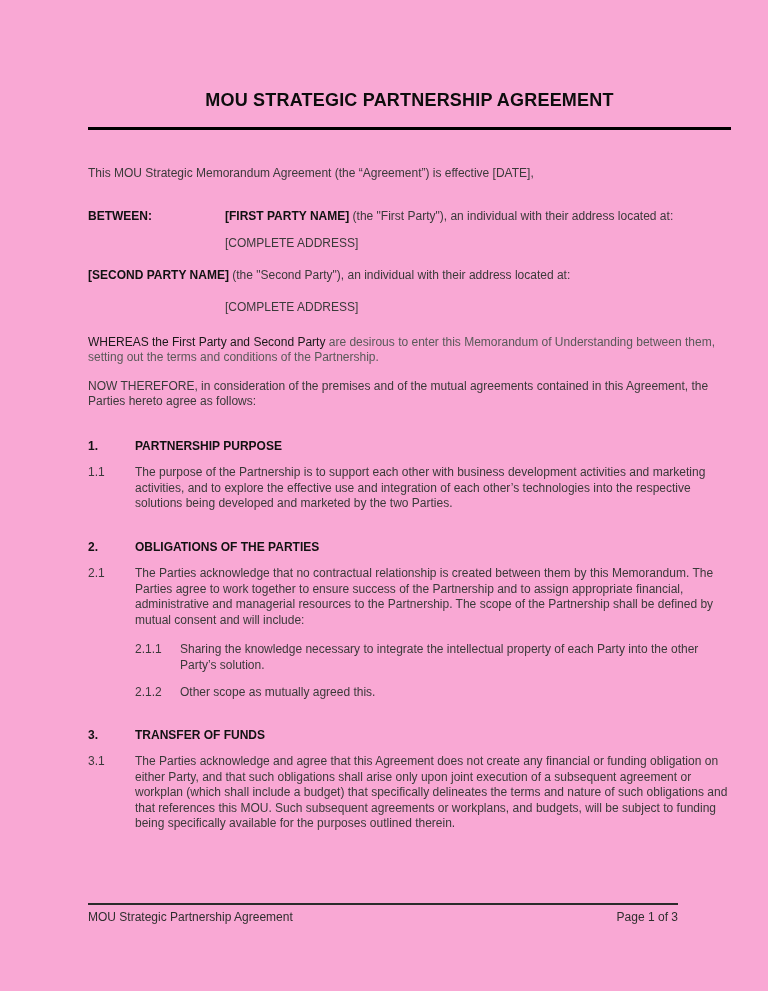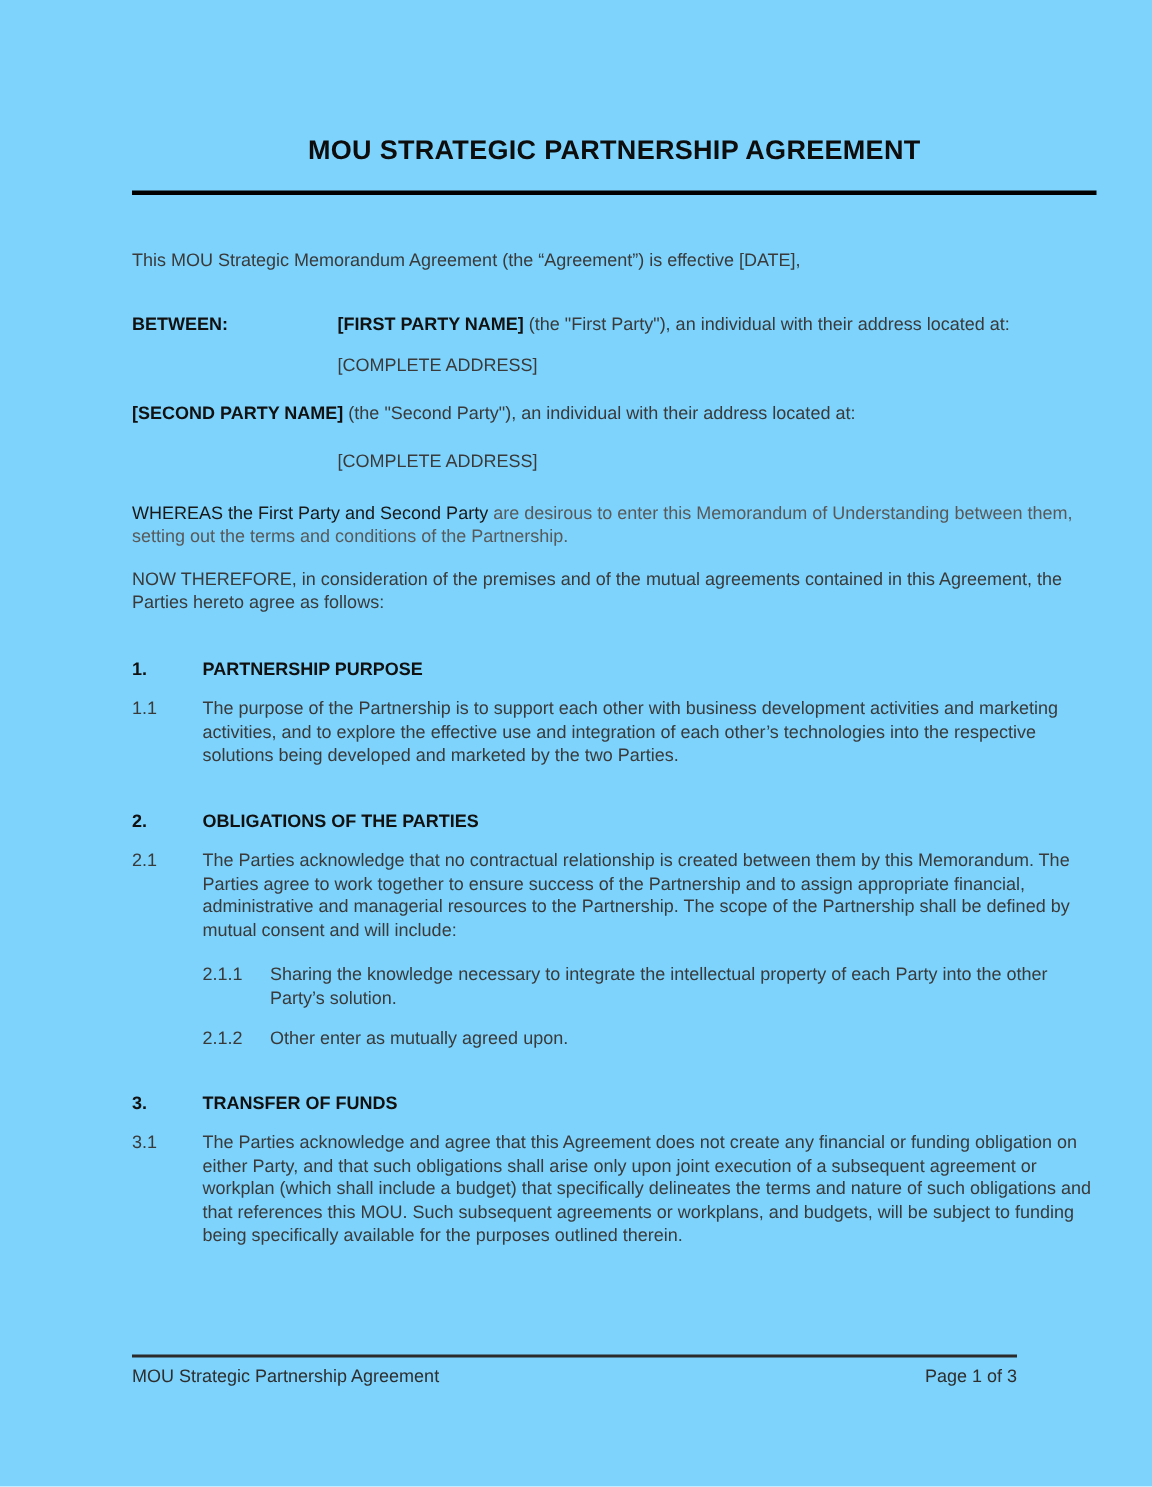--- a/index.html
+++ b/index.html
@@ -1,21 +1,21 @@
 <!DOCTYPE html>
 <html><head>
 <meta charset="utf-8">
 <style>
   html, body { margin: 0; padding: 0; background: #ffffff; }
   .page {
     position: relative;
     width: 768px;
     height: 991px;
     margin: 0 auto;
-    background: #7dd3fc;
+    background: #f9a8d4;
     box-sizing: border-box;
     padding: 0 37px 0 88px;
     overflow: hidden;
     font-family: "Liberation Sans", "DejaVu Sans", sans-serif;
     font-size: 12px;
     line-height: 15.5px;
     color: #3a3a3a;
   }
   .doc-title {
     padding-top: 90px;
@@ -121,21 +121,21 @@
   <div class="clause">
     <div class="num-col">2.1</div>
     <div class="clause-text">The Parties acknowledge that no contractual relationship is created between them by this Memorandum. The Parties agree to work together to ensure success of the Partnership and to assign appropriate financial, administrative and managerial resources to the Partnership. The scope of the Partnership shall be defined by mutual consent and will include:</div>
   </div>
   <div class="subclause sub-gap-a">
     <div class="sub-num">2.1.1</div>
     <div class="clause-text">Sharing the knowledge necessary to integrate the intellectual property of each Party into the other Party’s solution.</div>
   </div>
   <div class="subclause sub-gap-b">
     <div class="sub-num">2.1.2</div>
-    <div class="clause-text">Other enter as mutually agreed upon.</div>
+    <div class="clause-text">Other scope as mutually agreed this.</div>
   </div>
 
   <div class="section-head sec-gap-3">
     <div class="num-col">3.</div>
     <div>TRANSFER OF FUNDS</div>
   </div>
   <div class="clause">
     <div class="num-col">3.1</div>
     <div class="clause-text">The Parties acknowledge and agree that this Agreement does not create any financial or funding obligation on either Party, and that such obligations shall arise only upon joint execution of a subsequent agreement or workplan (which shall include a budget) that specifically delineates the terms and nature of such obligations and that references this MOU. Such subsequent agreements or workplans, and budgets, will be subject to funding being specifically available for the purposes outlined therein.</div>
   </div>

